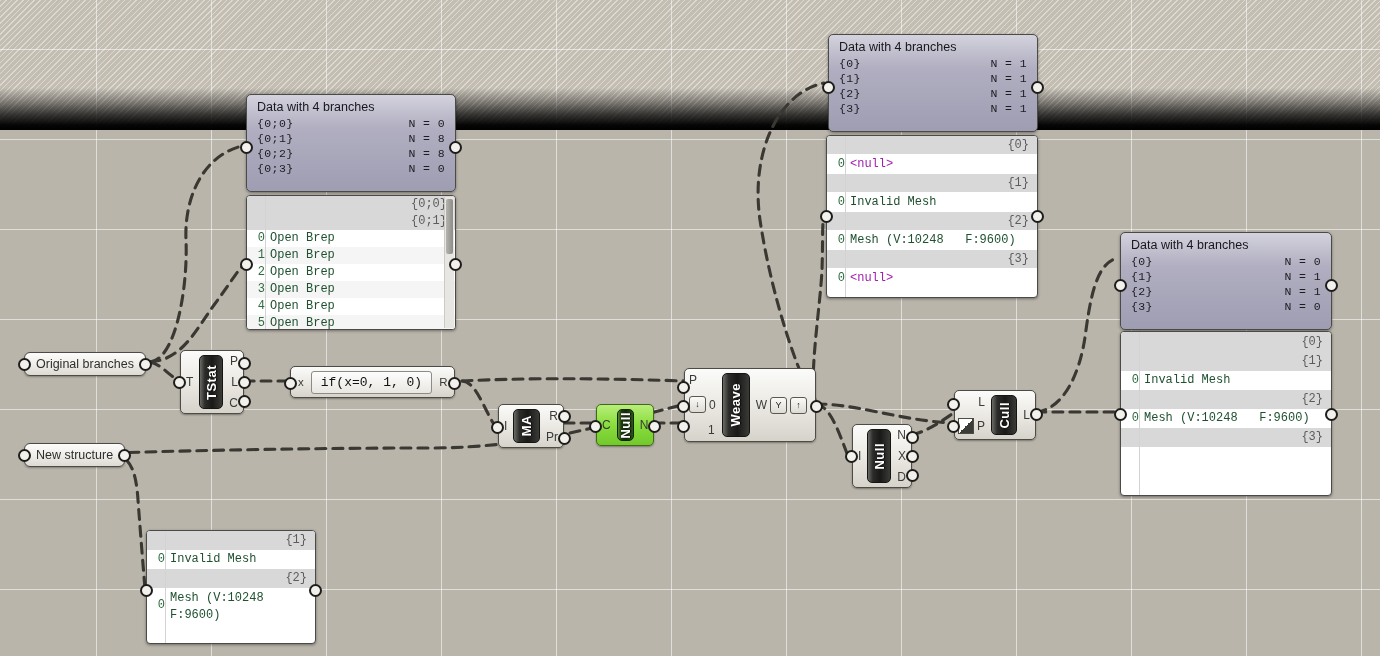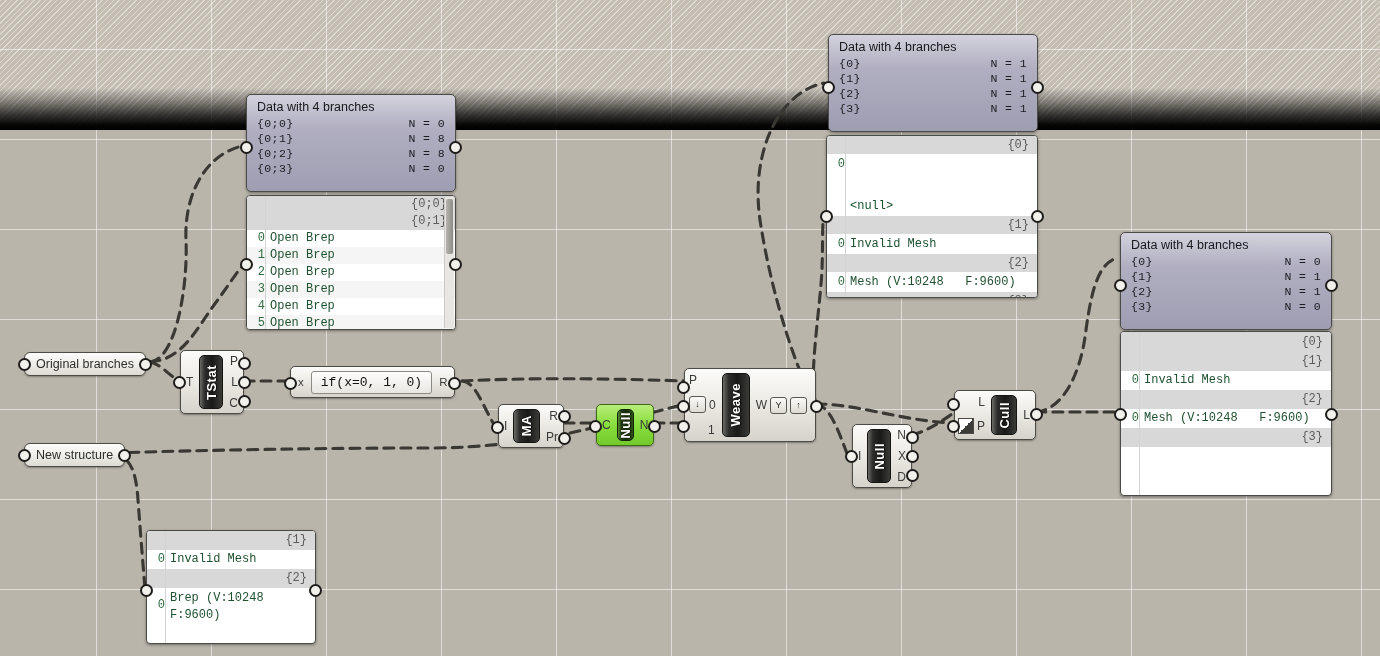--- a/index.html
+++ b/index.html
@@ -142,21 +142,21 @@
        font-family:"Liberation Mono",monospace;font-size:12px;color:#1f5130;}
   .row .idx{width:18px;text-align:right;padding-right:5px;color:#2f6b3f;
             flex:0 0 18px;line-height:17px;}
   .row .val{flex:1;line-height:17px;white-space:pre-wrap;padding-right:6px;}
   .row.alt{background:#f5f5f5;}
   .row.white{background:#ffffff;}
   .row.branch{
     background:#d8d8d8;color:#5e5e5e;justify-content:flex-end;
   }
   .row.branch .val{flex:0 0 auto;text-align:right;padding-right:8px;color:#5c5c5c;}
-  .row.nullrow .val{color:#14532d;margin-top:42px;}
+  .row.nullrow .val{color:#a21caf;}
   .listpanel .gutterline{position:absolute;left:18px;top:0;bottom:0;width:1px;background:#d3d3d3;}
   .scrollbar{
     position:absolute;right:1px;top:1px;width:9px;bottom:1px;
     background:#e7e6e3;border-left:1px solid #cbcac6;
   }
   .scrollthumb{position:absolute;left:1px;width:7px;border-radius:2px;
     background:linear-gradient(to right,#b6b4ae,#8e8c86);}
 </style>
 </head>
 <body>
@@ -524,21 +524,21 @@
       </div>
       <div class="row white" style="min-height:19px;">
         <span class="idx" style="line-height:19px;">0</span>
         <span class="val" style="line-height:19px;">Invalid Mesh</span>
       </div>
       <div class="row branch" style="min-height:19px;">
         <span class="val" style="line-height:19px;">{2}</span>
       </div>
       <div class="row white" style="min-height:34px;">
         <span class="idx" style="line-height:34px;">0</span>
-        <span class="val" style="line-height:17px;padding-top:2px;">Brep (V:10248
+        <span class="val" style="line-height:17px;padding-top:2px;">Mesh (V:10248
 F:9600)</span>
       </div>
     </div>
   </div>
   <span class="nub" style="left:140px;top:584px;"></span>
   <span class="nub" style="left:309px;top:584px;"></span>
 
 </div>
 
 </body></html>

